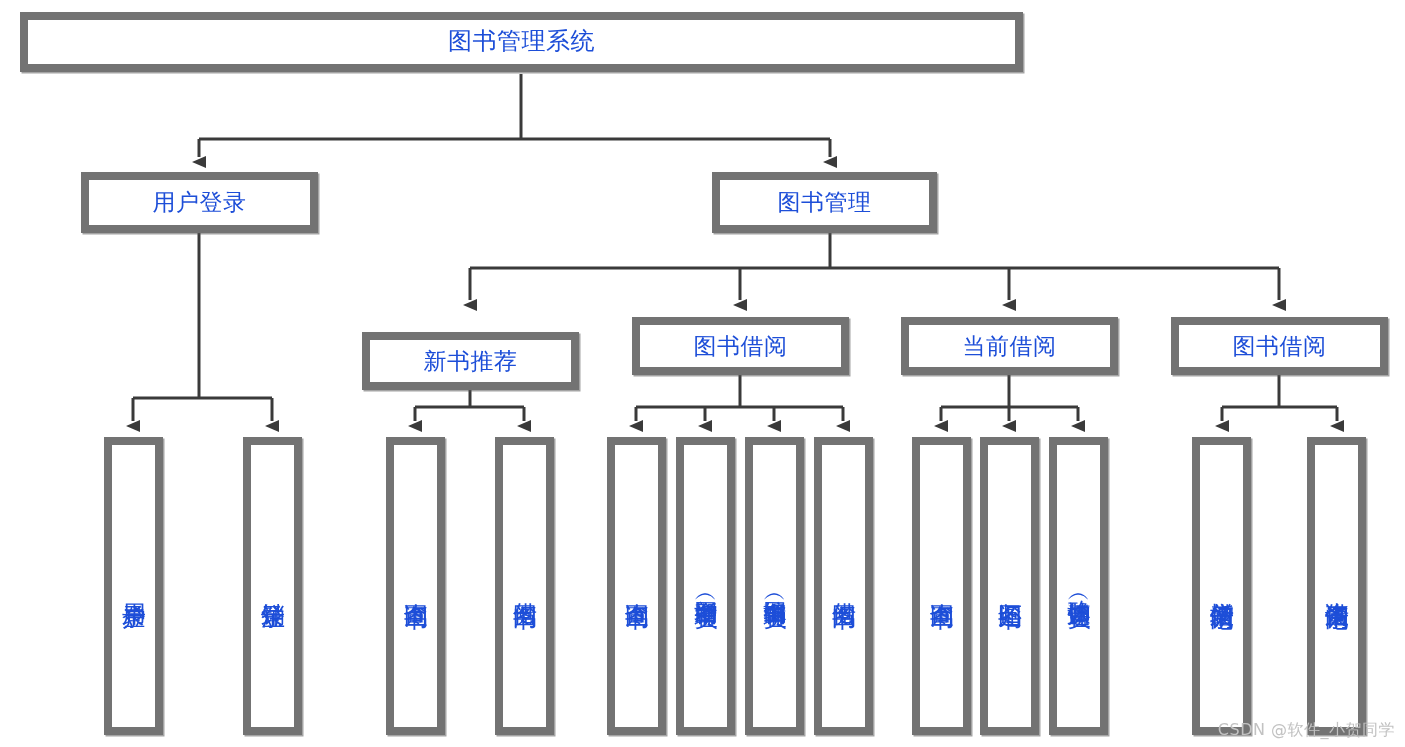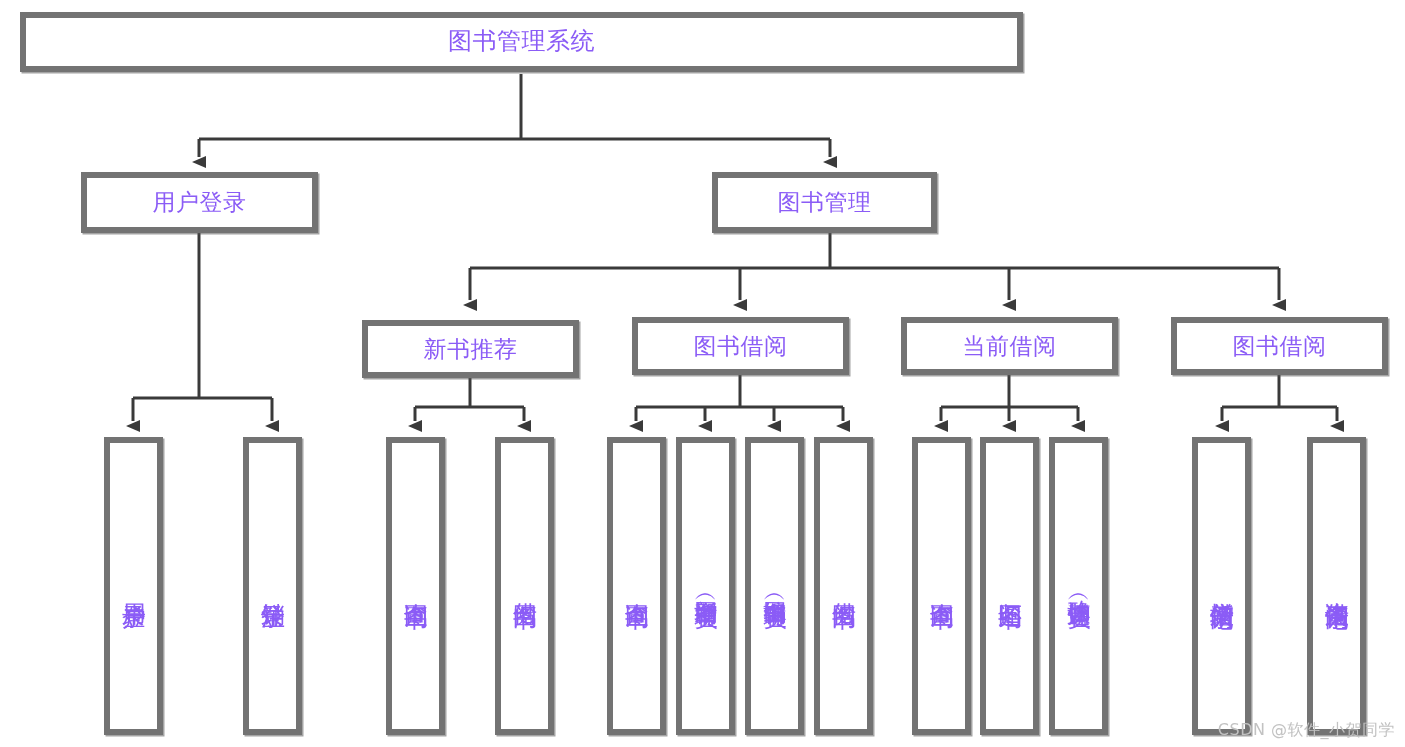--- a/index.html
+++ b/index.html
@@ -21,26 +21,26 @@
     position: absolute;
     left: 0;
     top: 0;
     width: 1405px;
     height: 747px;
     pointer-events: none;
   }
   .node {
     position: absolute;
     box-sizing: border-box;
-    border: 6px solid #737373;
+    border: 8px solid #737373;
     background: #ffffff;
     display: flex;
     align-items: center;
     justify-content: center;
-    color: #8b5cf6;
+    color: #1d4ed8;
     box-shadow: 1.5px 1.5px 0 0 rgba(90,90,90,0.55);
   }
   .node .lbl {
     display: block;
     text-align: center;
     line-height: 1.22;
     letter-spacing: 0.5px;
   }
   .node.horiz .lbl {
     font-size: 23px;
@@ -133,21 +133,21 @@
     <span class="lbl">图书管理系统</span>
   </div>
 
   <div class="node horiz" style="left:81px; top:172px; width:237px; height:61px;">
     <span class="lbl">用户登录</span>
   </div>
   <div class="node horiz" style="left:712px; top:172px; width:225px; height:61px;">
     <span class="lbl">图书管理</span>
   </div>
 
-  <div class="node horiz" style="left:362px; top:320px; width:217px; height:58px;">
+  <div class="node horiz" style="left:362px; top:332px; width:217px; height:58px;">
     <span class="lbl">新书推荐</span>
   </div>
   <div class="node horiz" style="left:632px; top:317px; width:217px; height:58px;">
     <span class="lbl">图书借阅</span>
   </div>
   <div class="node horiz" style="left:901px; top:317px; width:217px; height:58px;">
     <span class="lbl">当前借阅</span>
   </div>
   <div class="node horiz" style="left:1171px; top:317px; width:217px; height:58px;">
     <span class="lbl">图书借阅</span>

